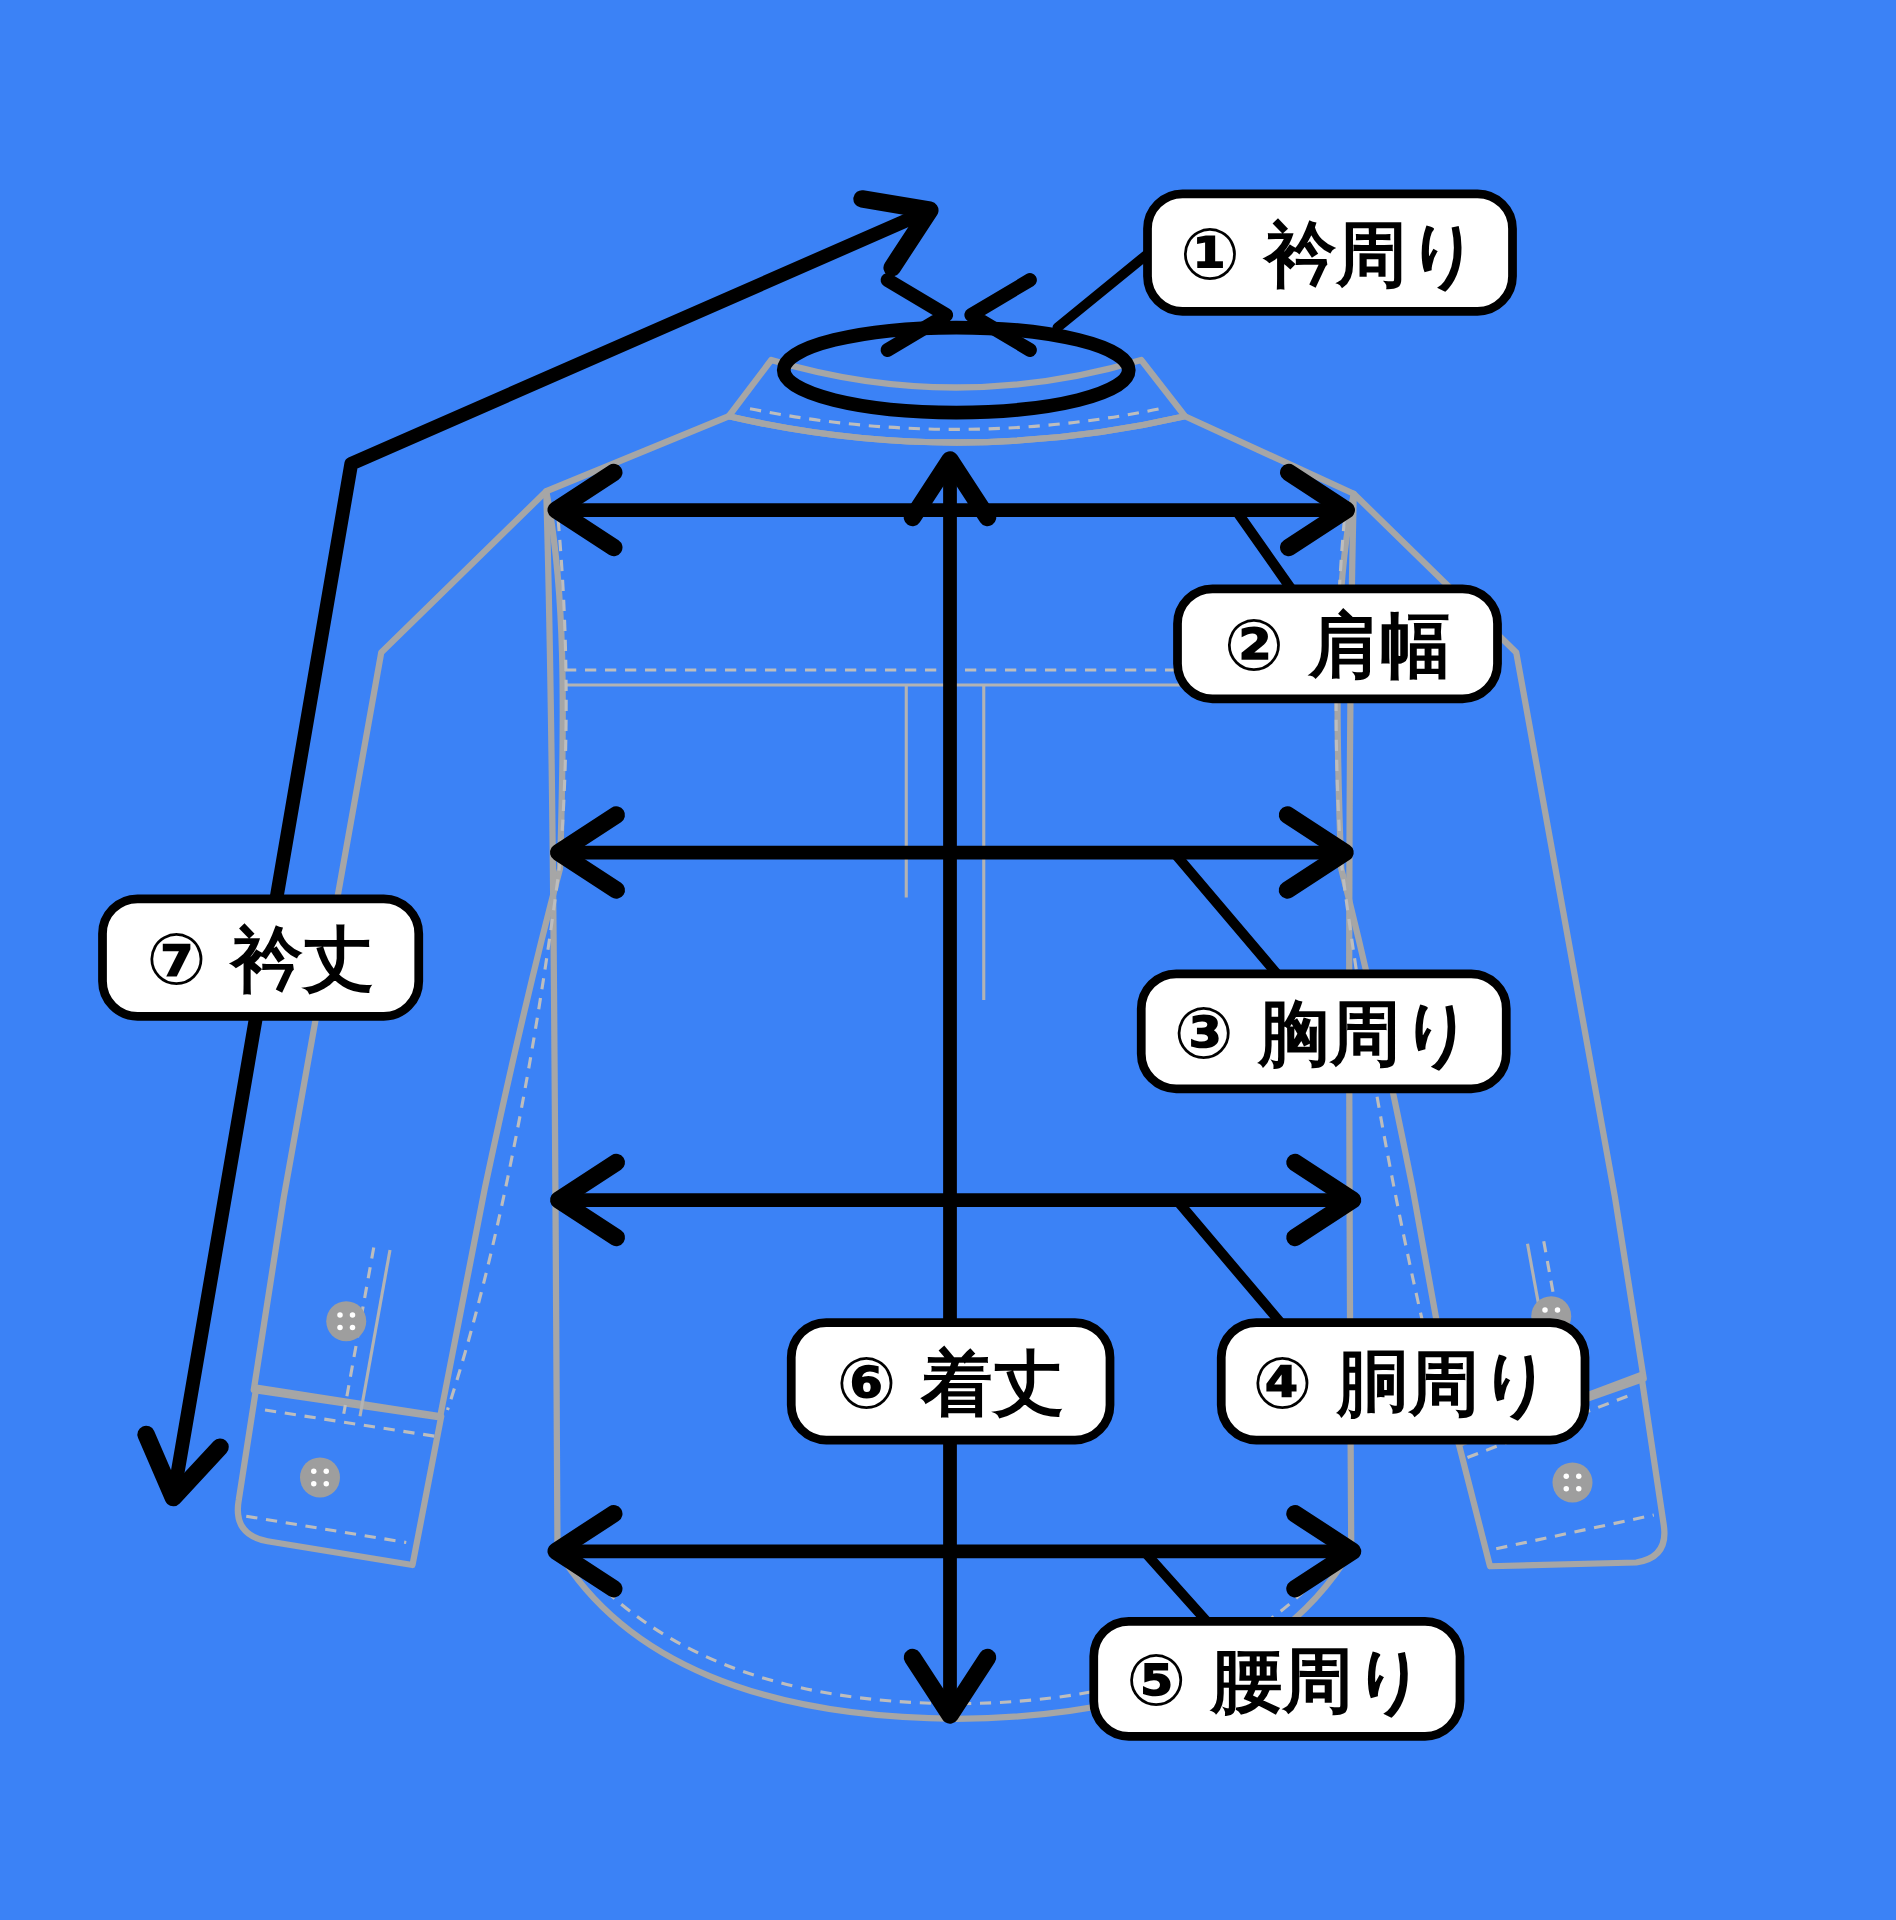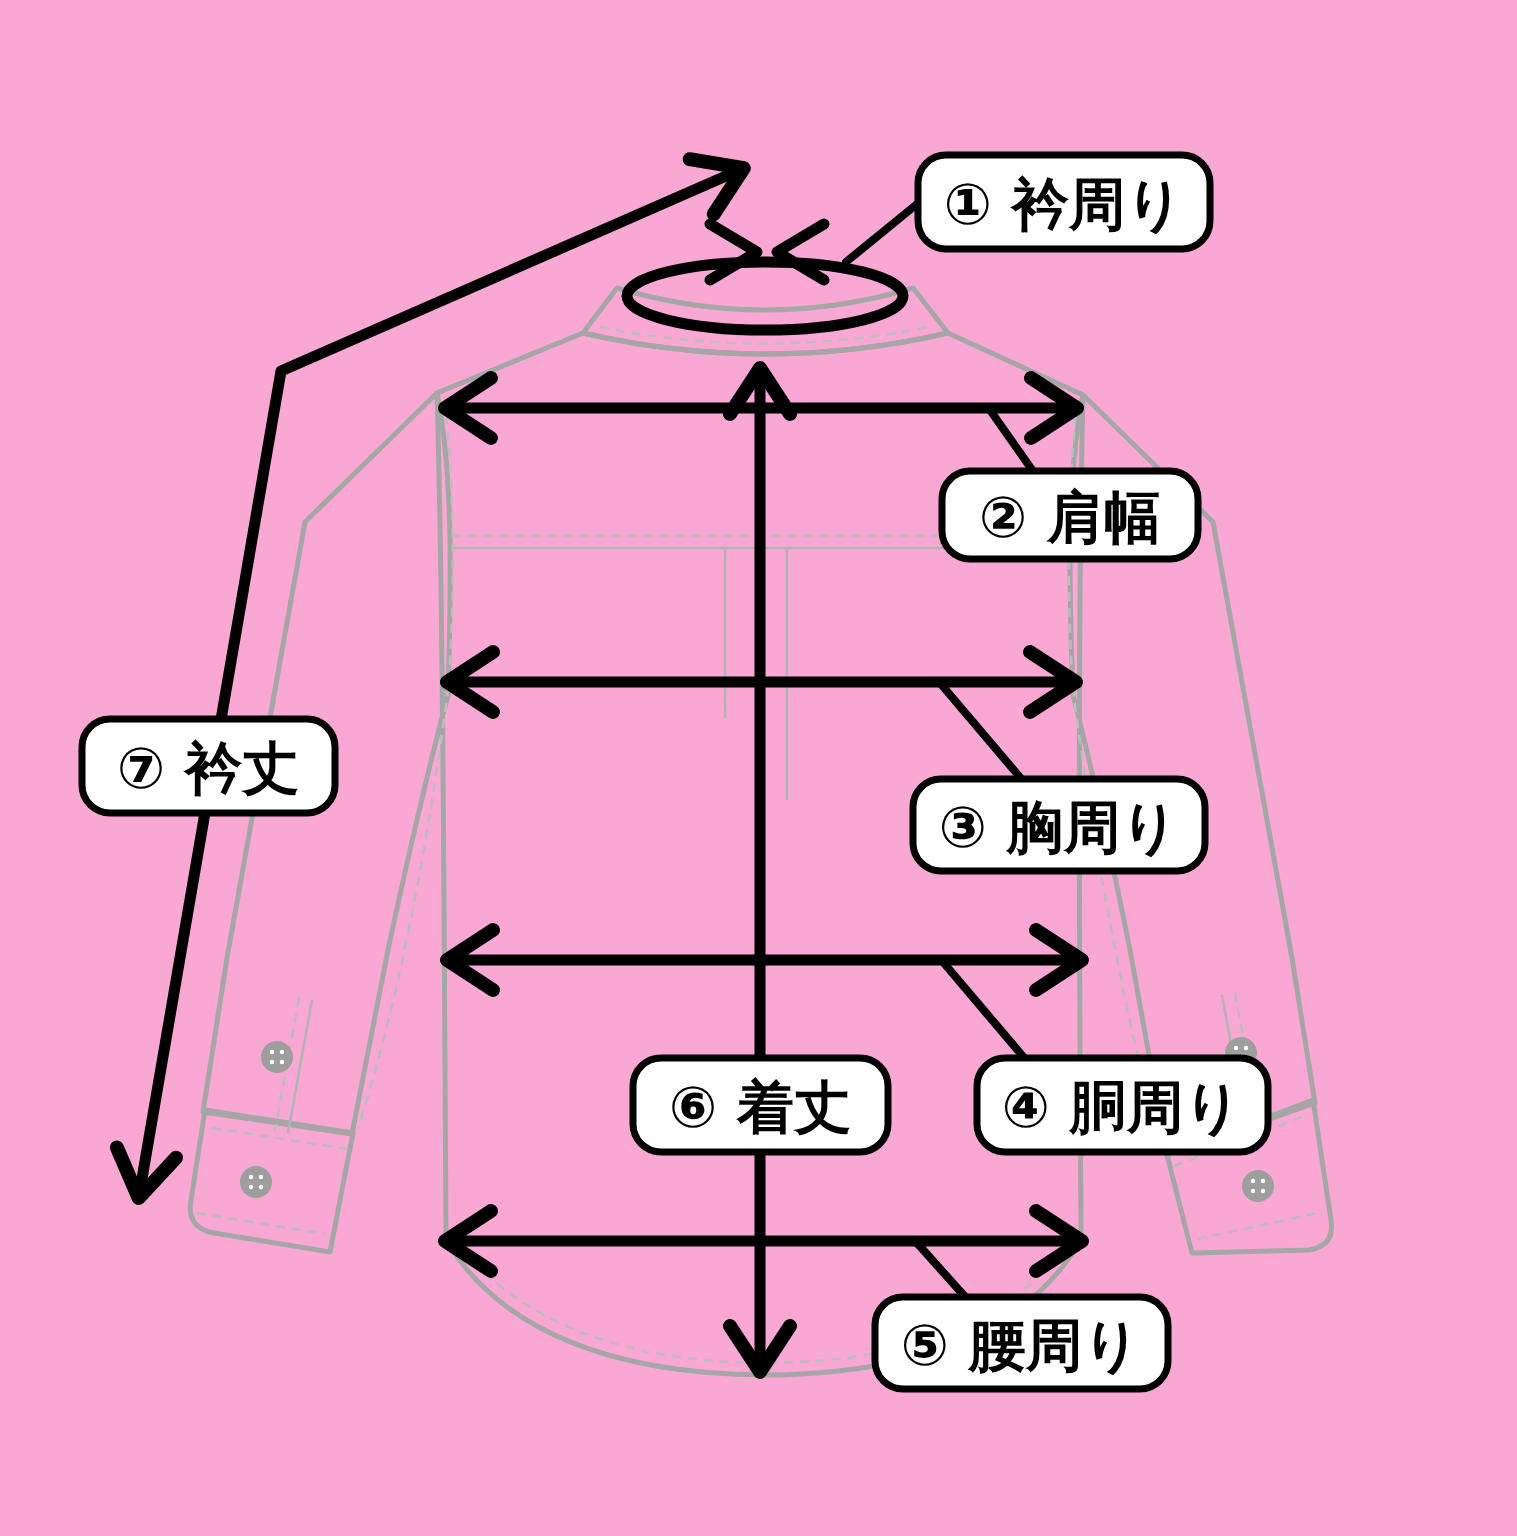--- a/index.html
+++ b/index.html
@@ -1,17 +1,17 @@
 <!DOCTYPE html>
 <html><head>
 <meta charset="utf-8">
 <style>
   html,body{margin:0;padding:0;background:#ffffff;}
   .stage{
-    position:relative;width:1517px;height:1536px;background:#f9a8d4;
+    position:relative;width:1517px;height:1536px;background:#3b82f6;
     font-family:"DejaVu Sans",sans-serif;overflow:hidden;
   }
   svg{display:block}
   .lbl{
     font-family:"DejaVu Sans",sans-serif;
     font-weight:700;font-size:57px;fill:#000;
     text-anchor:middle;dominant-baseline:central;
   }
   .callout-box{fill:#ffffff;stroke:#000000;stroke-width:7;}
   .measure{stroke:#000000;fill:none;stroke-width:11;stroke-linecap:round;stroke-linejoin:round;}

